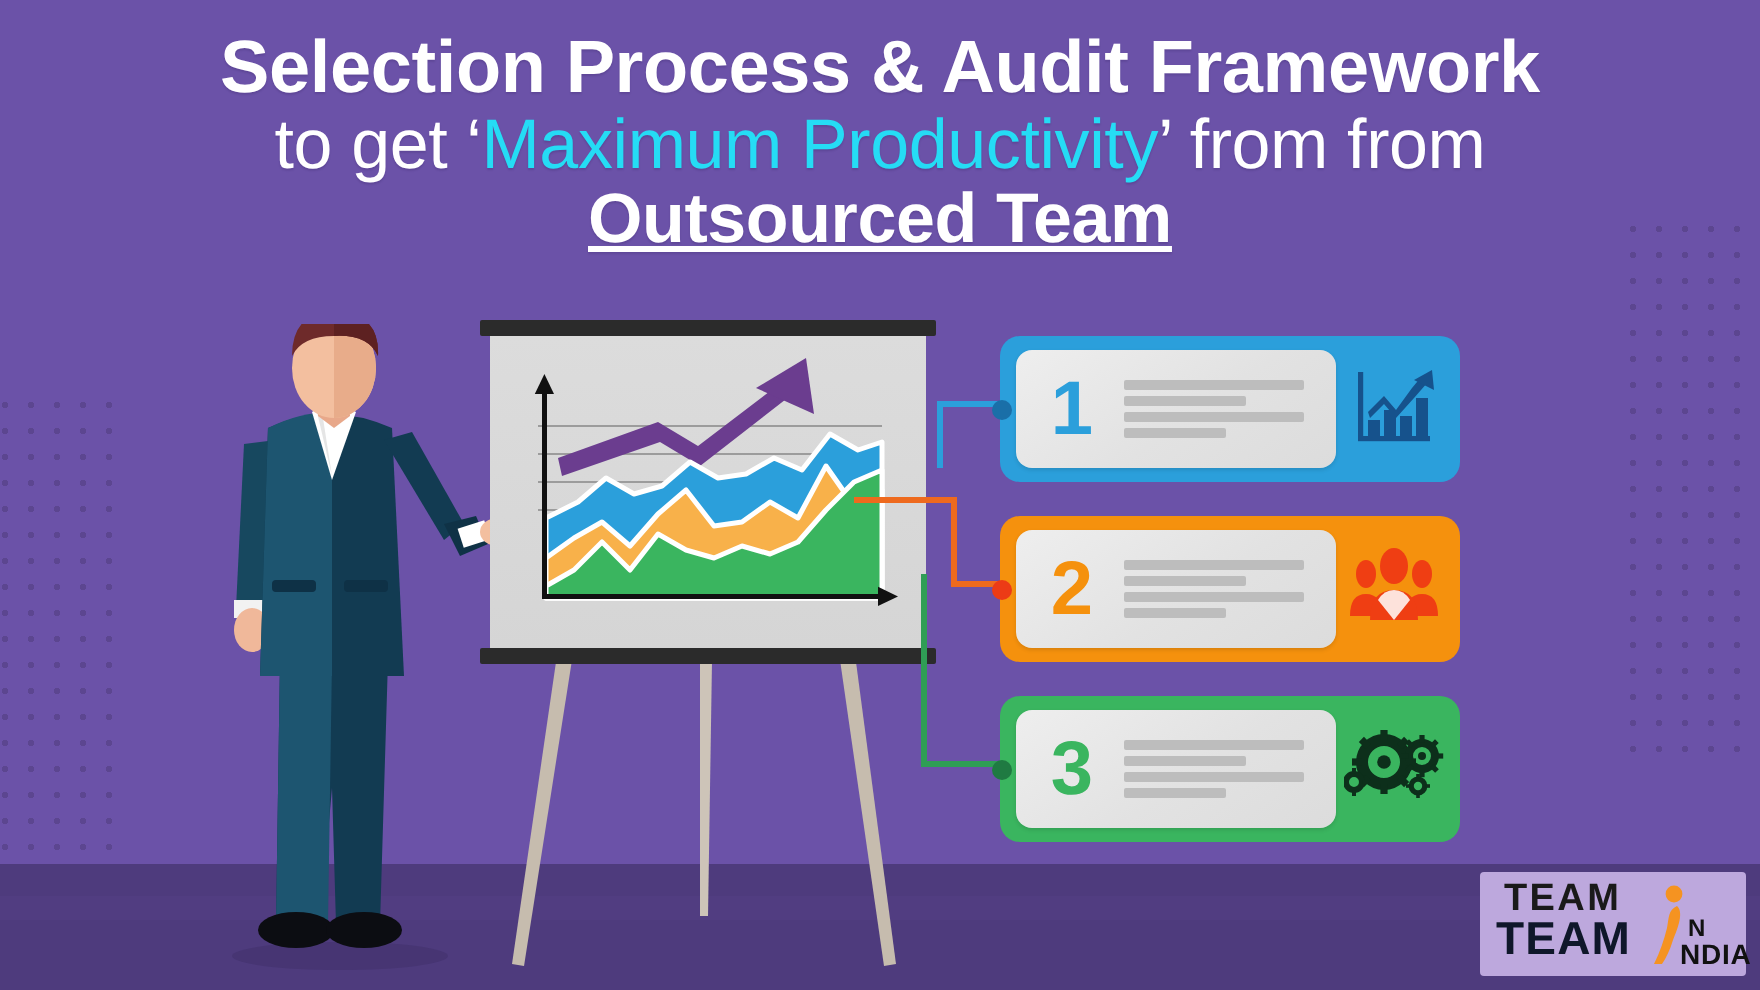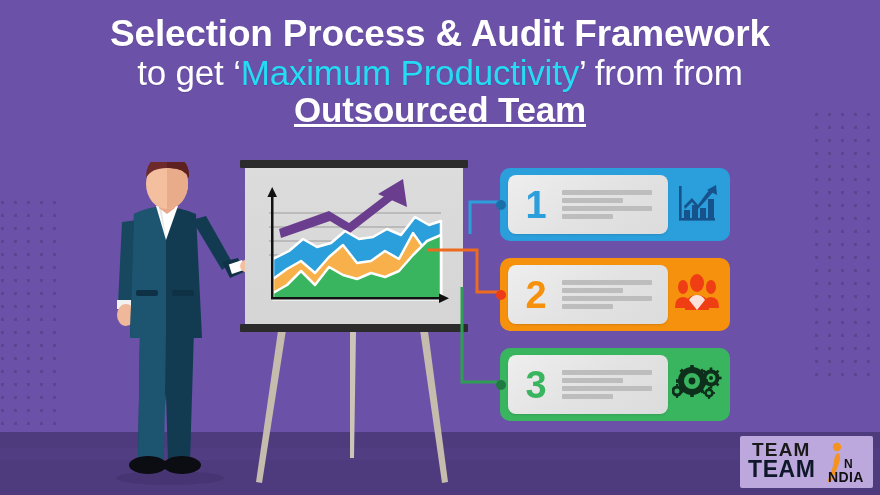--- a/index.html
+++ b/index.html
@@ -100,21 +100,21 @@
   }
   .logo-team{
     position:absolute;left:8px;top:22px;font-size:23px;font-weight:bold;
     color:#0f172a;letter-spacing:0.6px;line-height:1;
   }
   .logo-n{
     position:absolute;left:104px;top:22px;font-size:12px;font-weight:bold;
     color:#111111;line-height:1;
   }
   .logo-ndia{
-    position:absolute;left:88px;top:34px;font-size:14px;font-weight:bold;
+    position:absolute;left:100px;top:34px;font-size:14px;font-weight:bold;
     color:#111111;letter-spacing:0.4px;line-height:1;
   }
   .logo-i{position:absolute;left:86px;top:6px;width:20px;height:40px;}
 </style>
 </head>
 <body>
 
 <div id="stage">
 
   <div class="bg-base"></div>

